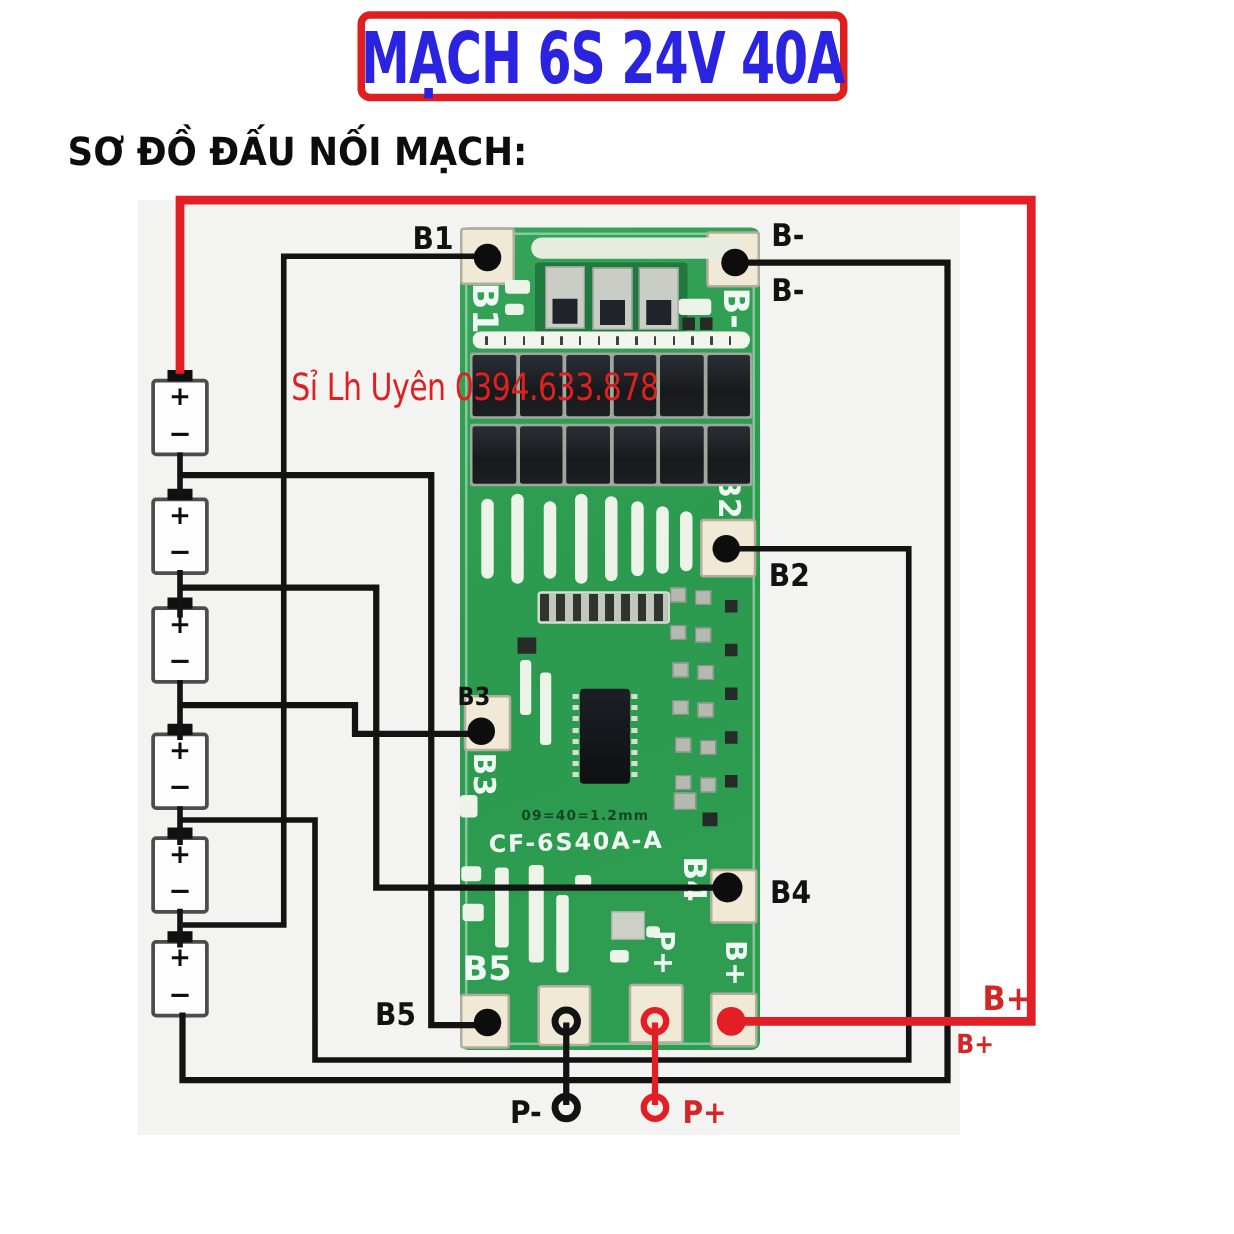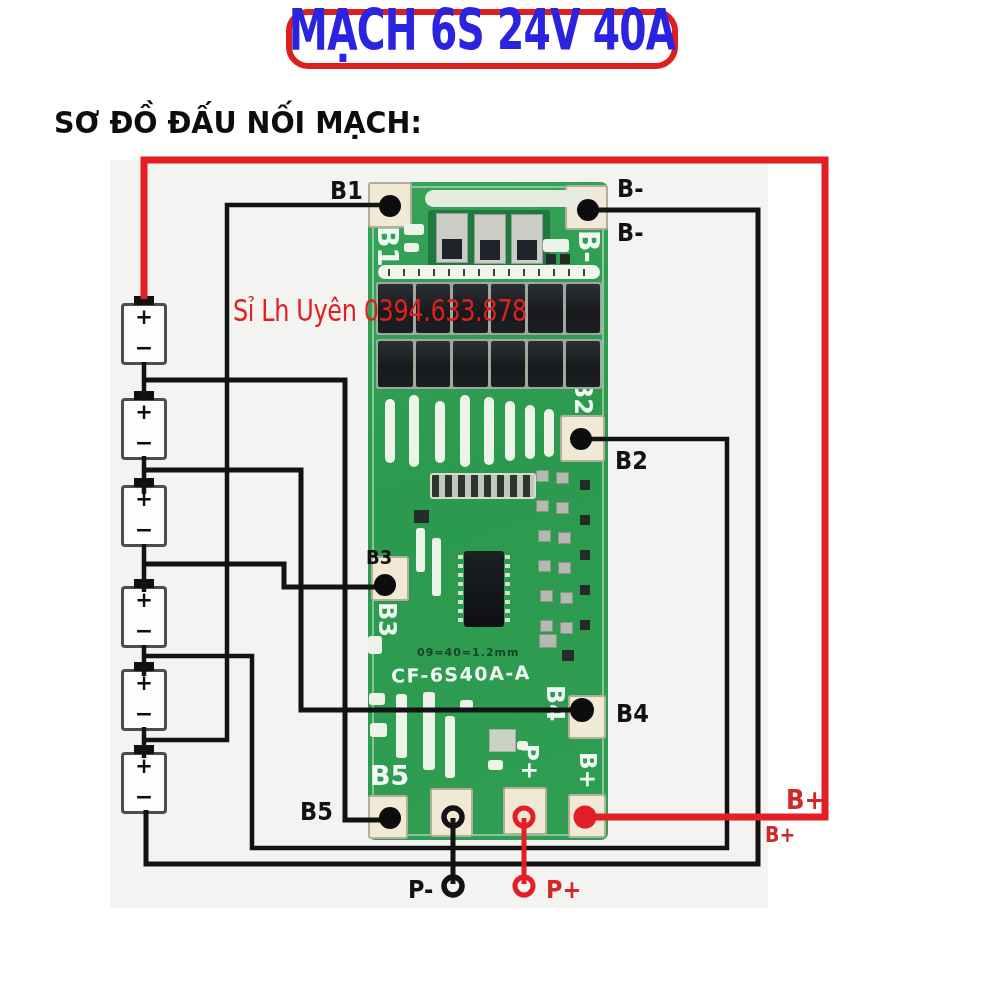--- a/index.html
+++ b/index.html
@@ -4,22 +4,22 @@
 <style>
   html,body{margin:0;padding:0;background:#ffffff;}
   #canvas{position:relative;width:987px;height:987px;background:#ffffff;overflow:hidden;
           font-family:"DejaVu Sans","Liberation Sans",sans-serif;}
   #canvas *{box-sizing:border-box;}
 
   
   .photo-bg{position:absolute;left:110px;top:160px;width:658px;height:748px;background:#f3f3f1;}
 
   
-  .title-box{position:absolute;left:286px;top:9px;width:392px;height:60px;background:#ffffff;
-             border:6px solid #dd1f1f;border-radius:22px;display:flex;align-items:flex-end;justify-content:center;}
+  .title-box{position:absolute;left:286px;top:9px;width:392px;height:72px;background:#ffffff;
+             border:6px solid #dd1f1f;border-radius:10px;display:flex;align-items:flex-start;justify-content:center;}
   .title-text{font-size:56px;font-weight:bold;color:#2a24e0;letter-spacing:-1px;white-space:nowrap;
               transform:scale(0.70,1.02);}
   .heading{position:absolute;left:54px;top:104px;font-size:31px;font-weight:bold;color:#0d0d0d;
            transform:scaleX(0.92);transform-origin:left;white-space:nowrap;}
 
   
   .battery{position:absolute;left:121px;width:46px;height:62px;background:#fdfdfd;border:3px solid #4d4d4d;
            border-radius:4px;z-index:2;display:flex;flex-direction:column;justify-content:space-between;
            align-items:center;padding:1px 0 3px;}
   .battery .nub{position:absolute;top:-10px;left:50%;transform:translateX(-50%);width:20px;height:9px;background:#101010;}

